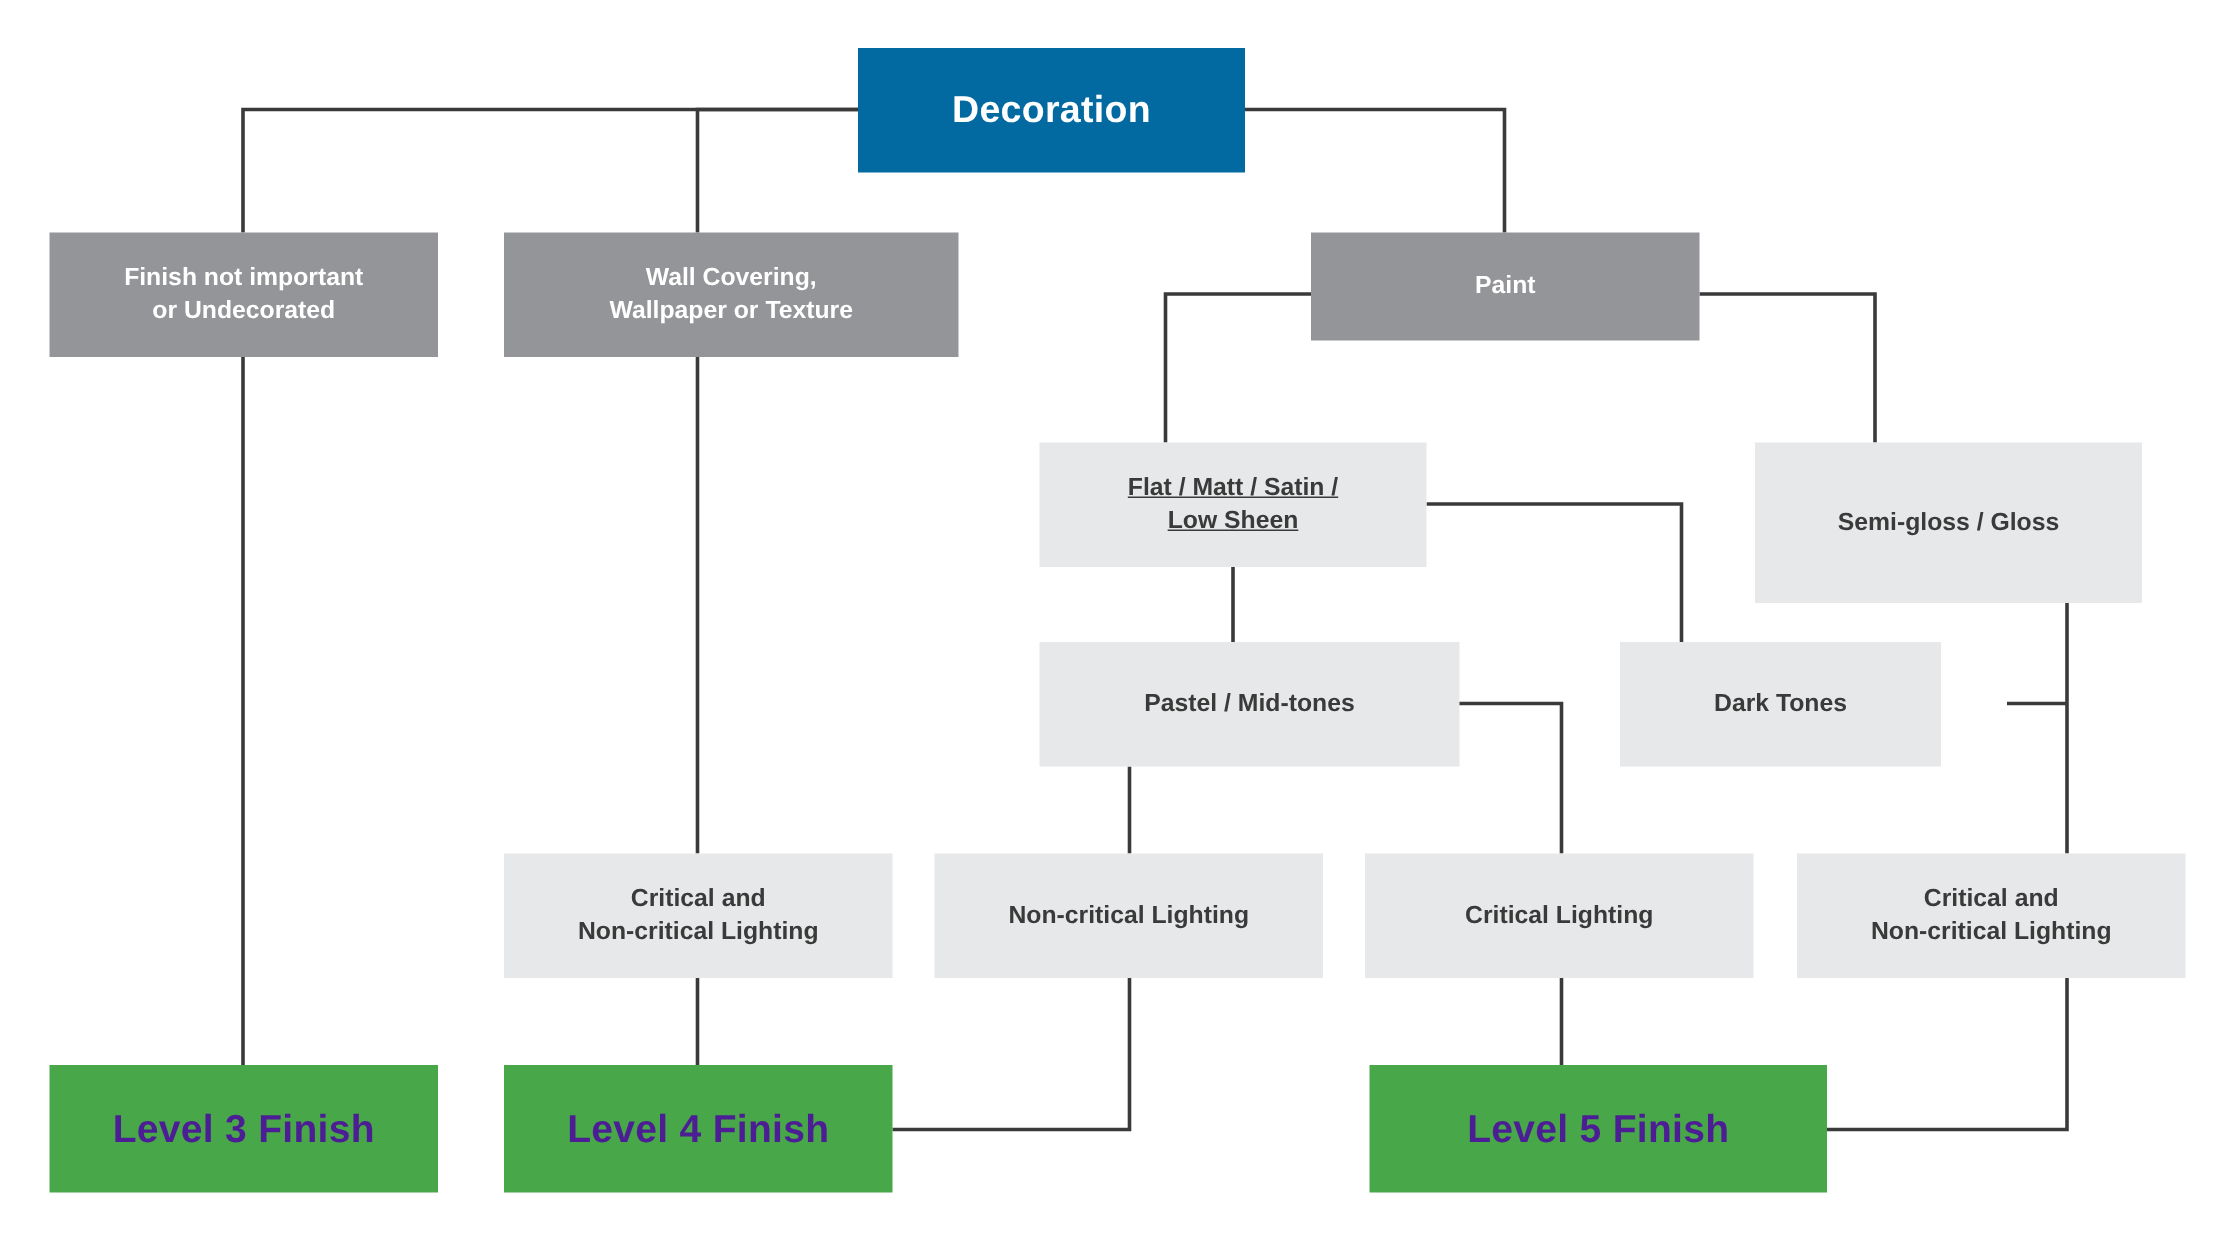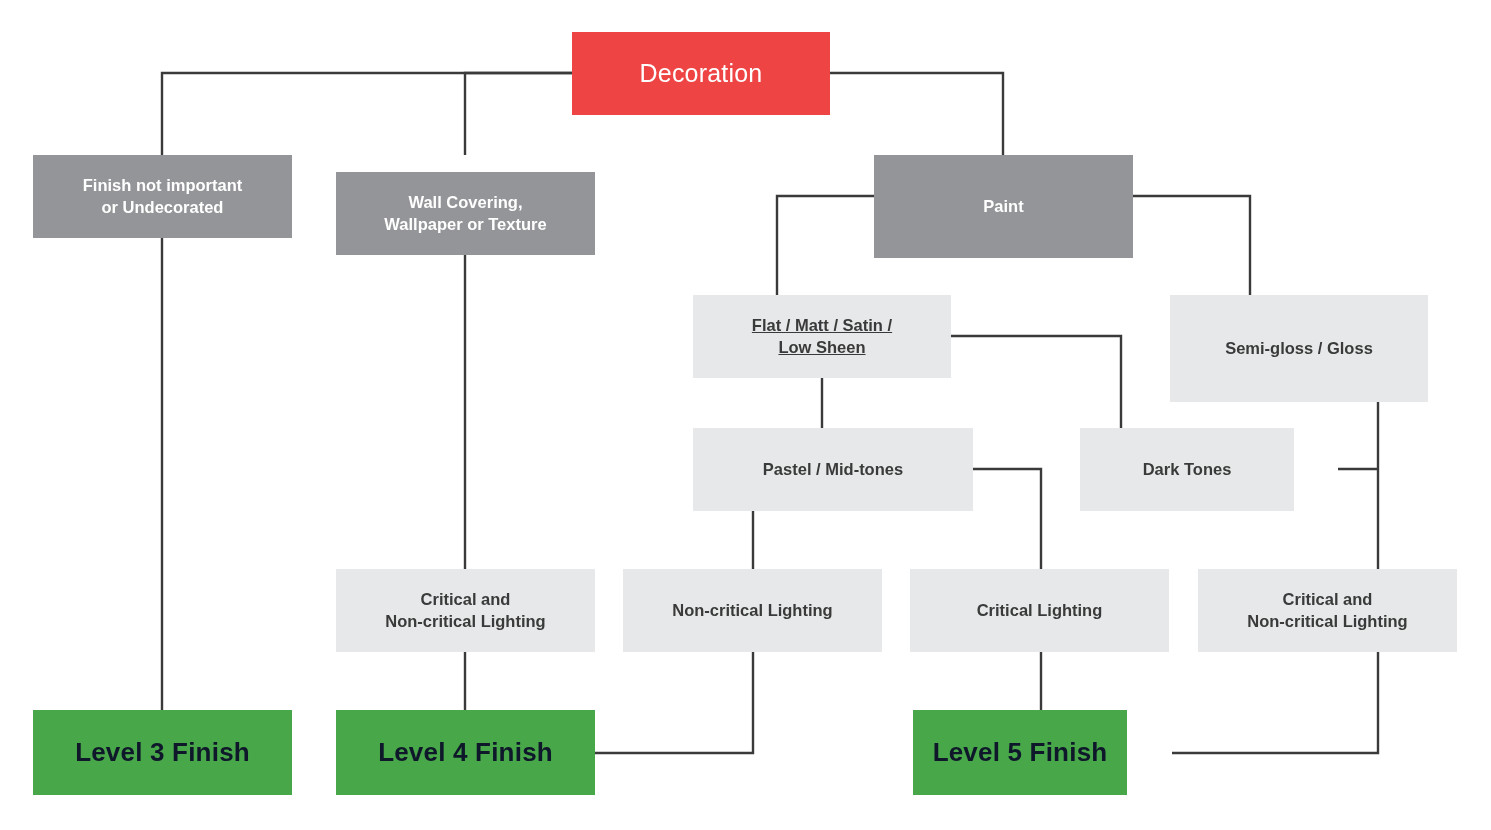--- a/index.html
+++ b/index.html
@@ -37,41 +37,41 @@
     box-sizing: border-box;
     display: flex;
     align-items: center;
     justify-content: center;
     text-align: center;
     line-height: 1.3;
     white-space: pre-line;
     padding: 4px 8px;
   }
   .node-root {
-    background: #ef4444;
+    background: #0369a1;
     color: #ffffff;
     font-size: 25px;
-    font-weight: normal;
+    font-weight: bold;
     letter-spacing: 0.2px;
   }
   .node-gray {
     background: #949598;
     color: #ffffff;
     font-size: 16.5px;
     font-weight: bold;
   }
   .node-light {
     background: #e7e8e9;
     color: #3a3a3a;
     font-size: 16.5px;
     font-weight: bold;
   }
   .node-green {
     background: #48a748;
-    color: #0f172a;
+    color: #4c1d95;
     font-size: 26px;
     font-weight: bold;
     letter-spacing: 0.2px;
   }
 </style>
 </head>
 <body>
 
 <div id="chart-root">
   <svg class="flow-canvas" viewBox="0 0 1491 830" aria-hidden="true">
@@ -92,31 +92,31 @@
         <path d="M 1338 469 L 1378 469" class="connector" stroke="#3a3a3a"></path>
         <path d="M 753 652 L 753 753 L 595 753" class="connector" stroke="#3a3a3a"></path>
         <path d="M 1041 652 L 1041 710" class="connector" stroke="#3a3a3a"></path>
         <path d="M 1378 652 L 1378 753 L 1172 753" class="connector" stroke="#3a3a3a"></path>
       </g>
   </svg>
   <div id="nodes-layer">
       <div class="node node-root" style="left: 572px; top: 32px; width: 258px; height: 83px;"><span>Decoration</span></div>
       <div class="node node-gray" style="left: 33px; top: 155px; width: 259px; height: 83px; justify-content: center;"><span>Finish not important
 or Undecorated</span></div>
-      <div class="node node-gray" style="left: 336px; top: 155px; width: 259px; height: 83px; margin-top: 17px;"><span>Wall Covering,
+      <div class="node node-gray" style="left: 336px; top: 155px; width: 303px; height: 83px;"><span>Wall Covering,
 Wallpaper or Texture</span></div>
-      <div class="node node-gray" style="left: 874px; top: 155px; width: 259px; height: 103px;"><span>Paint</span></div>
+      <div class="node node-gray" style="left: 874px; top: 155px; width: 259px; height: 72px;"><span>Paint</span></div>
       <div class="node node-light" style="left: 693px; top: 295px; width: 258px; height: 83px; text-decoration: underline;"><span>Flat / Matt / Satin /
 Low Sheen</span></div>
       <div class="node node-light" style="left: 1170px; top: 295px; width: 258px; height: 107px;"><span>Semi-gloss / Gloss</span></div>
       <div class="node node-light" style="left: 693px; top: 428px; width: 280px; height: 83px;"><span>Pastel / Mid-tones</span></div>
       <div class="node node-light" style="left: 1080px; top: 428px; width: 214px; height: 83px;"><span>Dark Tones</span></div>
       <div class="node node-light" style="left: 336px; top: 569px; width: 259px; height: 83px;"><span>Critical and
 Non-critical Lighting</span></div>
       <div class="node node-light" style="left: 623px; top: 569px; width: 259px; height: 83px;"><span>Non-critical Lighting</span></div>
       <div class="node node-light" style="left: 910px; top: 569px; width: 259px; height: 83px;"><span>Critical Lighting</span></div>
       <div class="node node-light" style="left: 1198px; top: 569px; width: 259px; height: 83px;"><span>Critical and
 Non-critical Lighting</span></div>
       <div class="node node-green" style="left: 33px; top: 710px; width: 259px; height: 85px;"><span>Level 3 Finish</span></div>
       <div class="node node-green" style="left: 336px; top: 710px; width: 259px; height: 85px;"><span>Level 4 Finish</span></div>
-      <div class="node node-green" style="left: 913px; top: 710px; width: 214px; height: 85px;"><span>Level 5 Finish</span></div>
+      <div class="node node-green" style="left: 913px; top: 710px; width: 305px; height: 85px;"><span>Level 5 Finish</span></div>
     </div>
 </div>
 
 </body></html>

